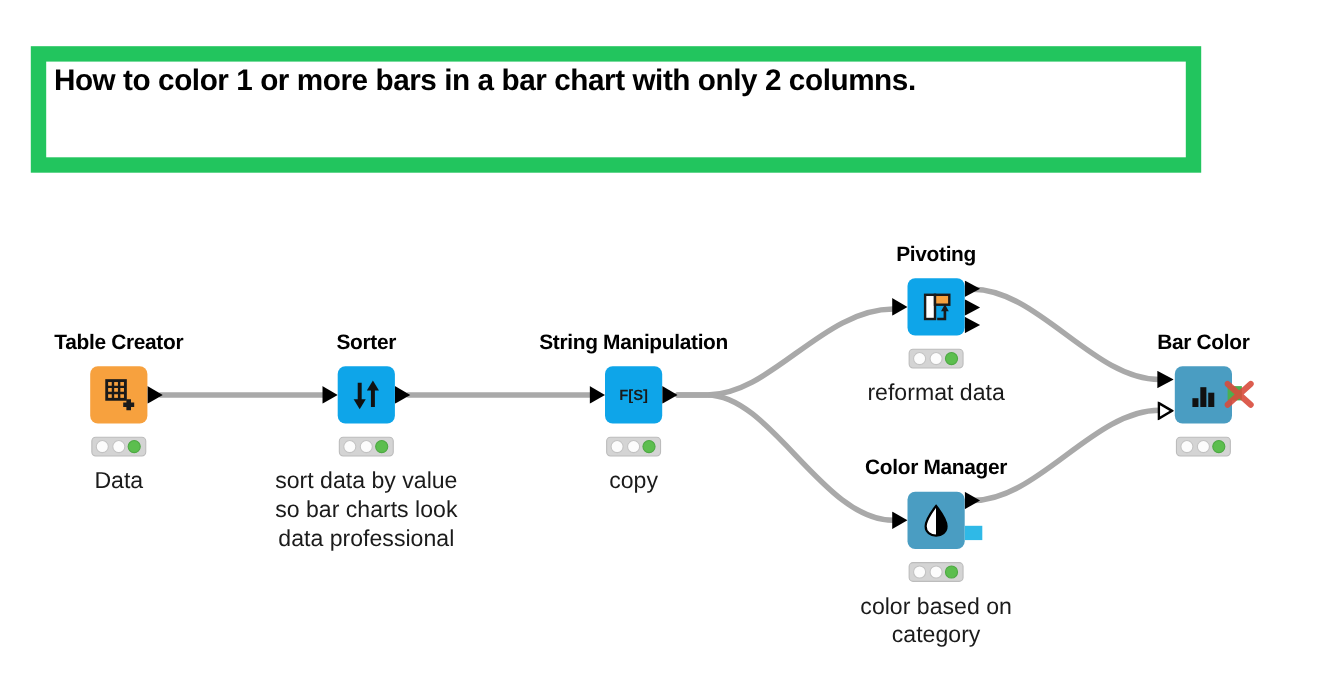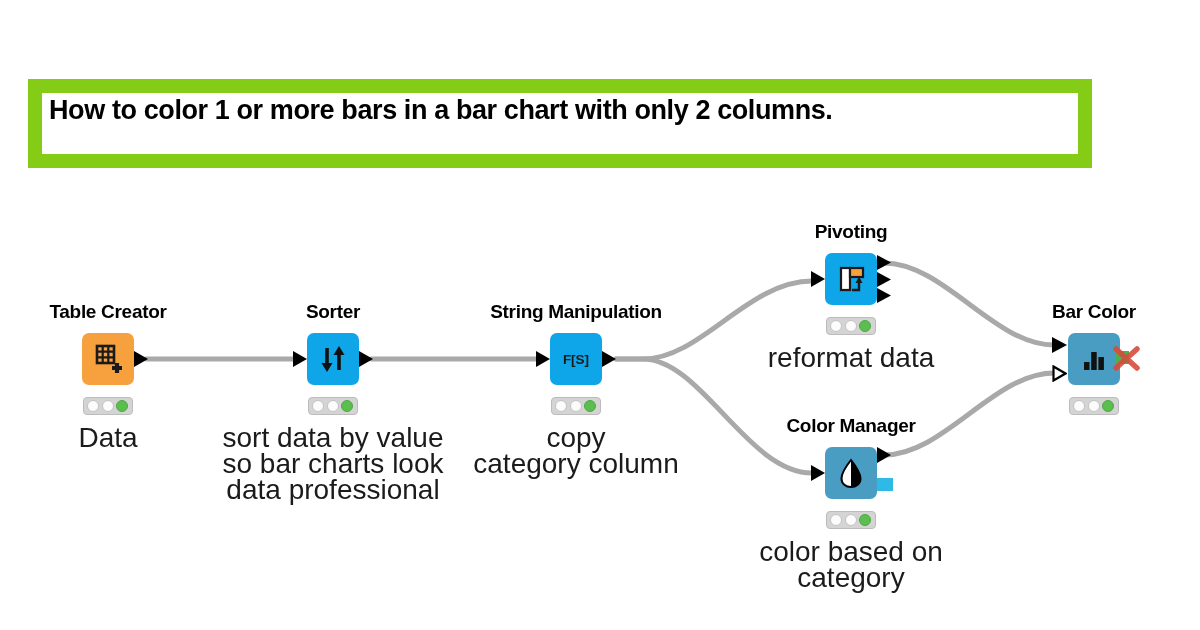--- a/index.html
+++ b/index.html
@@ -1,21 +1,21 @@
 <!DOCTYPE html>
 <html><head>
 <meta charset="utf-8">
 <style>
   html,body{margin:0;padding:0;}
   body{
     width:1200px;height:630px;position:relative;background:#ffffff;
     font-family:"Liberation Sans",sans-serif;overflow:hidden;
   }
   
-  .banner{position:absolute;left:28px;top:42px;width:1064px;height:89px;background:#84cc16;margin-top:37px;}
+  .banner{position:absolute;left:28px;top:42px;width:1064px;height:115px;background:#22c55e;}
   .banner-inner{position:absolute;left:14px;top:14px;right:14px;bottom:14px;background:#ffffff;}
   .banner-text{
     position:absolute;left:7px;top:2px;font-size:27px;font-weight:bold;color:#000;
     letter-spacing:-0.4px;white-space:nowrap;
   }
   
   .wires{position:absolute;left:0;top:0;width:1200px;height:630px;}
   .wire{stroke:#A9A9A9;stroke-width:5;fill:none;stroke-linecap:round;}
   
   .node{position:absolute;width:52px;height:52px;}
@@ -25,21 +25,21 @@
   }
   .bg-orange{background:#F7A13E;}
   .bg-yellow{background:#0ea5e9;}
   .bg-blue{background:#4A9DC2;}
   .node-title{
     position:absolute;top:-32px;left:50%;transform:translateX(-50%);
     font-size:19px;font-weight:bold;letter-spacing:-0.3px;color:#000;white-space:nowrap;
   }
   .node-label{
     position:absolute;top:92px;left:50%;transform:translateX(-50%);
-    text-align:center;font-size:28px;line-height:26px;color:#1b1b1b;white-space:nowrap;
+    text-align:center;font-size:21px;line-height:26px;color:#1b1b1b;white-space:nowrap;
   }
   .port{position:absolute;}
   .traffic{
     position:absolute;left:1px;top:64px;width:50px;height:18px;background:#D4D4D4;
     border:1px solid #bcbcbc;border-radius:4px;box-sizing:border-box;
     display:flex;align-items:center;gap:2.5px;padding-left:3px;
   }
   .dot{width:12px;height:12px;border-radius:50%;box-sizing:border-box;}
   .dot.off{background:#FCFCFC;border:1px solid #c3c3c3;}
   .dot.on{background:#5CBE4E;border:1px solid #4da943;}
@@ -128,21 +128,20 @@
   <svg class="port" style="left:52px;top:18px" width="14" height="16">
       <polygon points="0,0 14,8 0,16" fill="#000"></polygon>
     </svg>
   <div class="traffic">
     <span class="dot off"></span>
     <span class="dot off"></span>
     <span class="dot on"></span>
   </div>
   <div class="node-label">
     <div>copy</div>
-    <div>category column</div>
   </div>
 </div>
 
 <div class="node" style="left:825px;top:253px">
   <div class="node-title">Pivoting</div>
   <div class="node-body bg-yellow">
     <svg width="34" height="34" viewBox="0 0 34 34">
       <rect x="7" y="6" width="9" height="22" fill="#ffffff" stroke="#1a1a1a" stroke-width="2.2"></rect>
       <rect x="16" y="6" width="13" height="9" fill="#F7A13E" stroke="#1a1a1a" stroke-width="2.2"></rect>
       <path d="M18 28 H25 V20" fill="none" stroke="#1a1a1a" stroke-width="2.4"></path>

